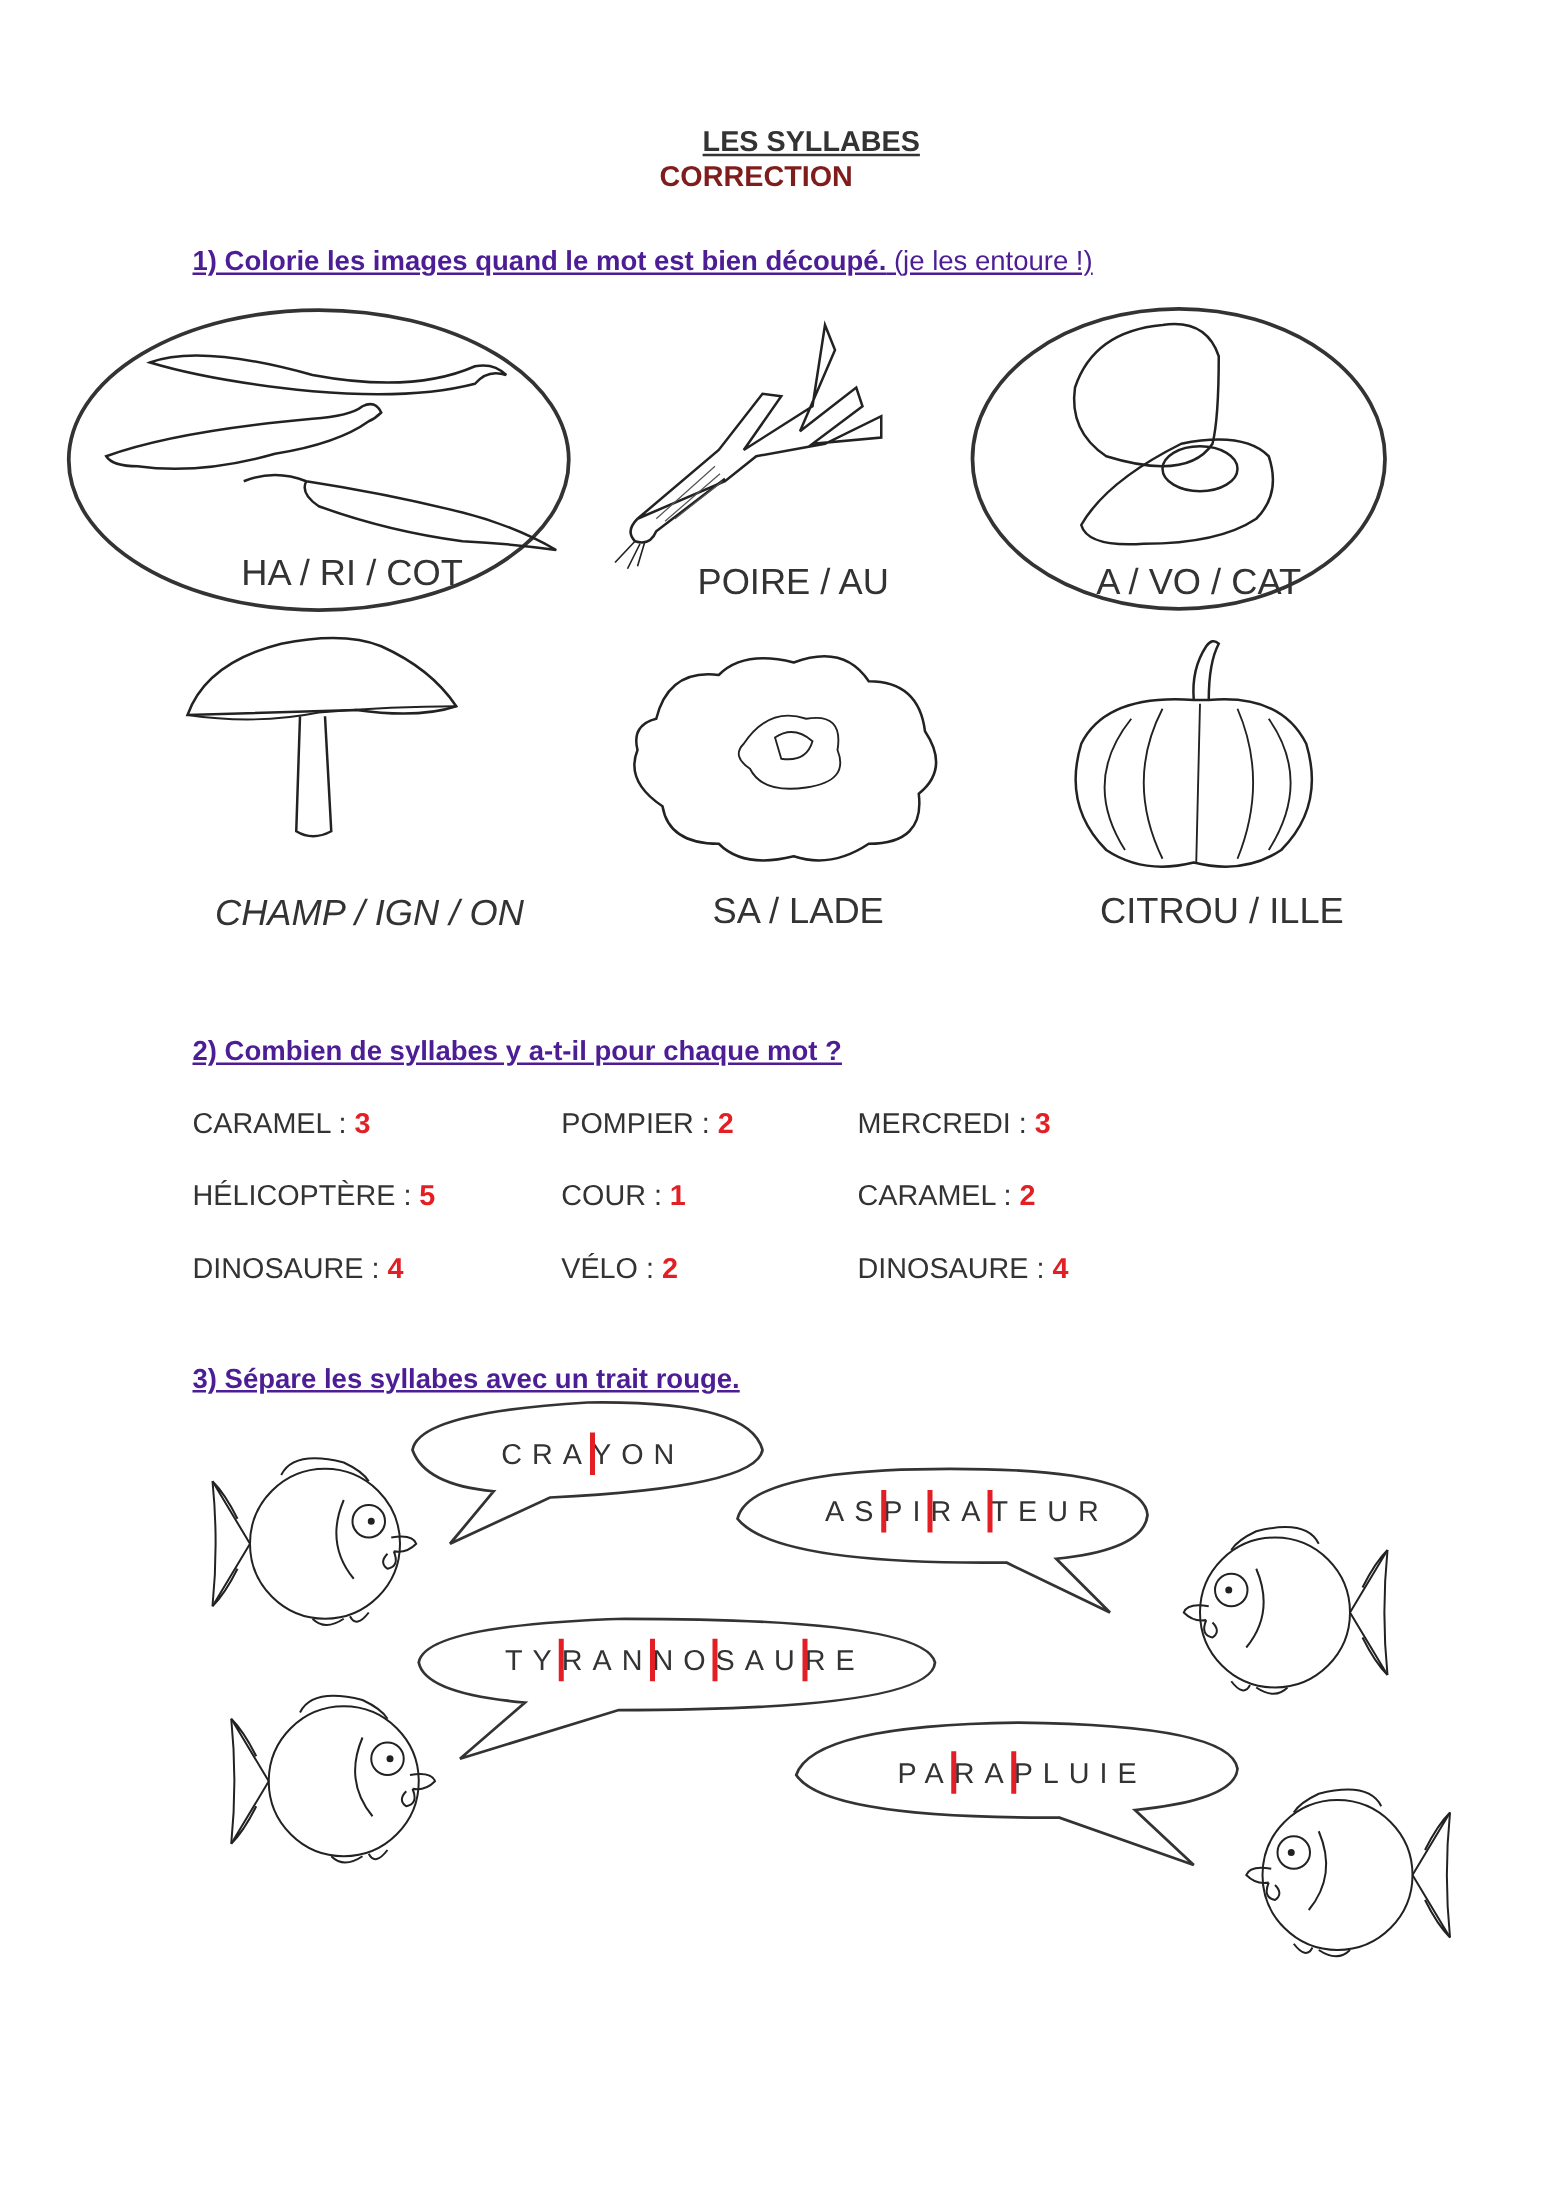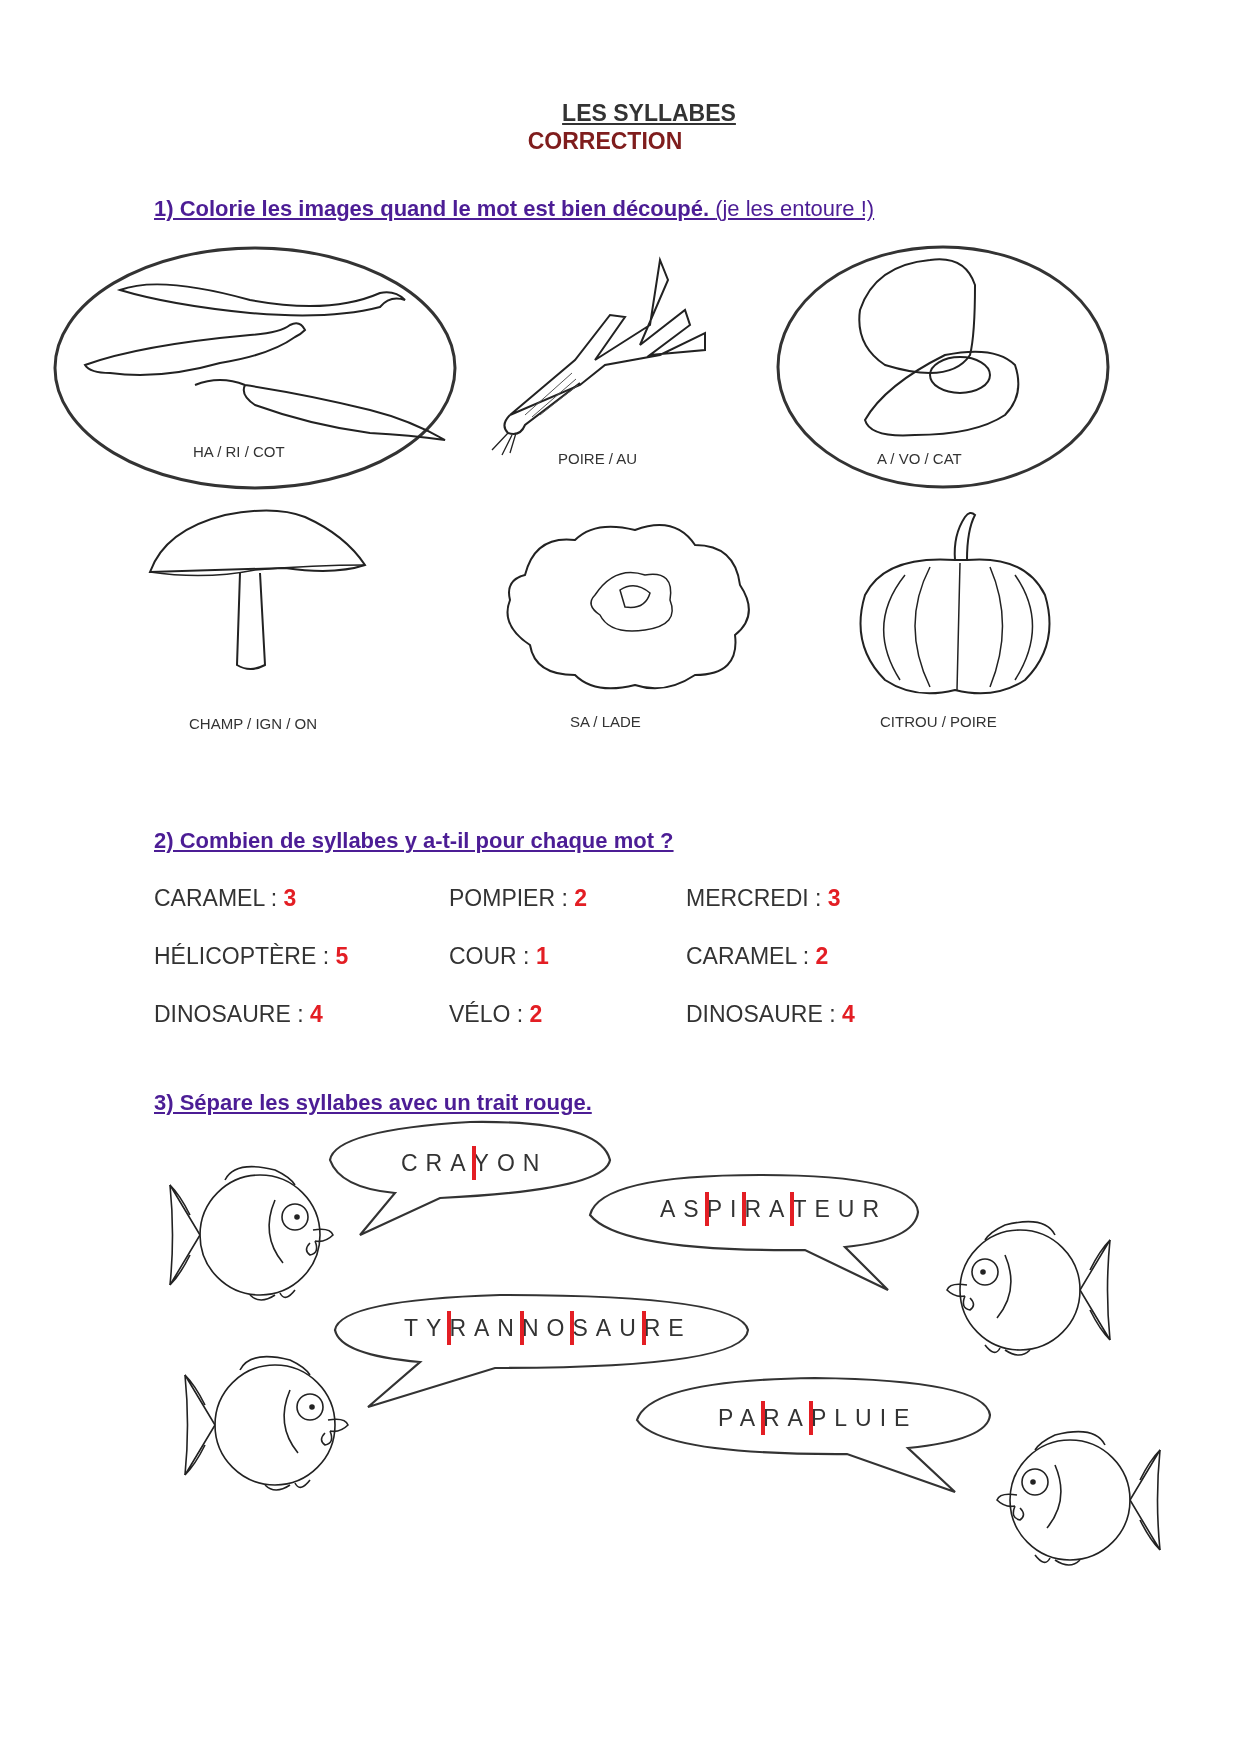--- a/index.html
+++ b/index.html
@@ -4,21 +4,21 @@
 <style>
   html, body { margin:0; padding:0; background:#ffffff; }
   body { width:1240px; height:1754px; position:relative; overflow:hidden;
          font-family:"Liberation Sans", "DejaVu Sans", sans-serif; color:#333333; }
   .abs { position:absolute; }
   .title { left:0; width:1210px; text-align:center; font-weight:bold; font-size:23px; }
   .title1 { top:100px; text-decoration:underline; color:#333333;margin-left:44px; }
   .title2 { top:128px; color:#7f1d1d; }
   .heading { font-weight:bold; font-size:22px; text-decoration:underline; color:#4c1d95; left:154px; }
   .heading .normal { font-weight:normal; }
-  .label { font-size:15px; color:#333333; white-space:nowrap; }
+  .label { font-size:29px; color:#333333; white-space:nowrap; }
   .count-item { font-size:23px; color:#333333; white-space:nowrap; }
   .count-item .num { color:#e31e24; font-weight:bold; }
   svg { position:absolute; overflow:visible; }
   .bubble-word { font-size:23px; letter-spacing:8px; color:#333333; white-space:nowrap; }
   .sep { display:inline-block; width:4px; height:34px; background:#e31e24; vertical-align:middle; margin:0 -2px; position:relative; top:-2px; }
 </style>
 </head>
 <body>
 
 <div class="abs title title1">LES SYLLABES</div>
@@ -51,35 +51,35 @@
   <path d="M90 175 Q110 140 170 110 Q220 100 240 120 Q250 150 230 170 Q200 190 140 190 Q95 193 90 175Z" fill="none" stroke="#222" stroke-width="2"></path>
   <ellipse cx="185" cy="130" rx="30" ry="18" fill="none" stroke="#222" stroke-width="2"></ellipse>
 </svg>
 <div class="abs label" style="left:877px;top:450px;">A / VO / CAT</div>
 
 <svg style="left:145px;top:505px;" width="230" height="170" viewBox="0 0 230 170">
   <path d="M5 67 Q20 25 80 10 Q130 0 160 12 Q200 30 220 60 Q190 70 140 63 Q80 65 5 67Z" fill="none" stroke="#222" stroke-width="2"></path>
   <path d="M5 67 Q60 75 110 65 Q170 60 220 60" fill="none" stroke="#222" stroke-width="1.5"></path>
   <path d="M95 68 L92 160 Q105 168 120 160 L115 68" fill="none" stroke="#222" stroke-width="2"></path>
 </svg>
-<div class="abs label" style="left:189px;top:715px;">CHAMP / IGN / ON</div>
+<div class="abs label" style="left:172px;top:715px;font-style:italic;">CHAMP / IGN / ON</div>
 
 <svg style="left:495px;top:515px;" width="270" height="180" viewBox="0 0 270 180">
   <path d="M30 60 Q40 20 80 25 Q100 5 140 15 Q180 0 200 30 Q240 30 245 70 Q265 100 240 120 Q245 160 200 160 Q170 180 140 170 Q100 180 80 160 Q40 160 35 130 Q5 110 15 85 Q10 65 30 60Z" fill="none" stroke="#222" stroke-width="2"></path>
   <path d="M100 80 Q120 50 150 60 Q180 55 175 85 Q185 110 150 115 Q115 120 105 100 Q90 90 100 80Z" fill="none" stroke="#222" stroke-width="1.5"></path>
   <path d="M125 75 Q140 65 155 78 Q150 95 130 92Z" fill="none" stroke="#222" stroke-width="1.5"></path>
 </svg>
 <div class="abs label" style="left:570px;top:713px;">SA / LADE</div>
 
 <svg style="left:845px;top:505px;" width="215" height="190" viewBox="0 0 215 190">
   <path d="M110 55 Q108 30 120 12 Q125 5 130 10 Q122 25 122 55" fill="none" stroke="#222" stroke-width="2"></path>
   <path d="M110 55 Q40 50 20 90 Q5 140 40 175 Q70 195 110 185 Q150 195 180 175 Q215 140 200 90 Q180 50 122 55 Z" fill="none" stroke="#222" stroke-width="2"></path>
   <path d="M115 58 L112 185 M85 62 Q55 120 85 182 M145 62 Q170 120 145 182 M60 70 Q20 120 55 175 M170 70 Q205 120 170 175" fill="none" stroke="#222" stroke-width="1.5"></path>
 </svg>
-<div class="abs label" style="left:880px;top:713px;">CITROU / POIRE</div>
+<div class="abs label" style="left:880px;top:713px;">CITROU / ILLE</div>
 
 <div class="abs heading" style="top:828px;">2) Combien de syllabes y a-t-il pour chaque mot ?</div>
 
 <div class="abs count-item" style="left:154px;top:885px;"><span>CARAMEL : </span><span class="num">3</span></div>
 <div class="abs count-item" style="left:449px;top:885px;"><span>POMPIER : </span><span class="num">2</span></div>
 <div class="abs count-item" style="left:686px;top:885px;"><span>MERCREDI : </span><span class="num">3</span></div>
 
 <div class="abs count-item" style="left:154px;top:943px;"><span>HÉLICOPTÈRE : </span><span class="num">5</span></div>
 <div class="abs count-item" style="left:449px;top:943px;"><span>COUR : </span><span class="num">1</span></div>
 <div class="abs count-item" style="left:686px;top:943px;"><span>CARAMEL : </span><span class="num">2</span></div>

